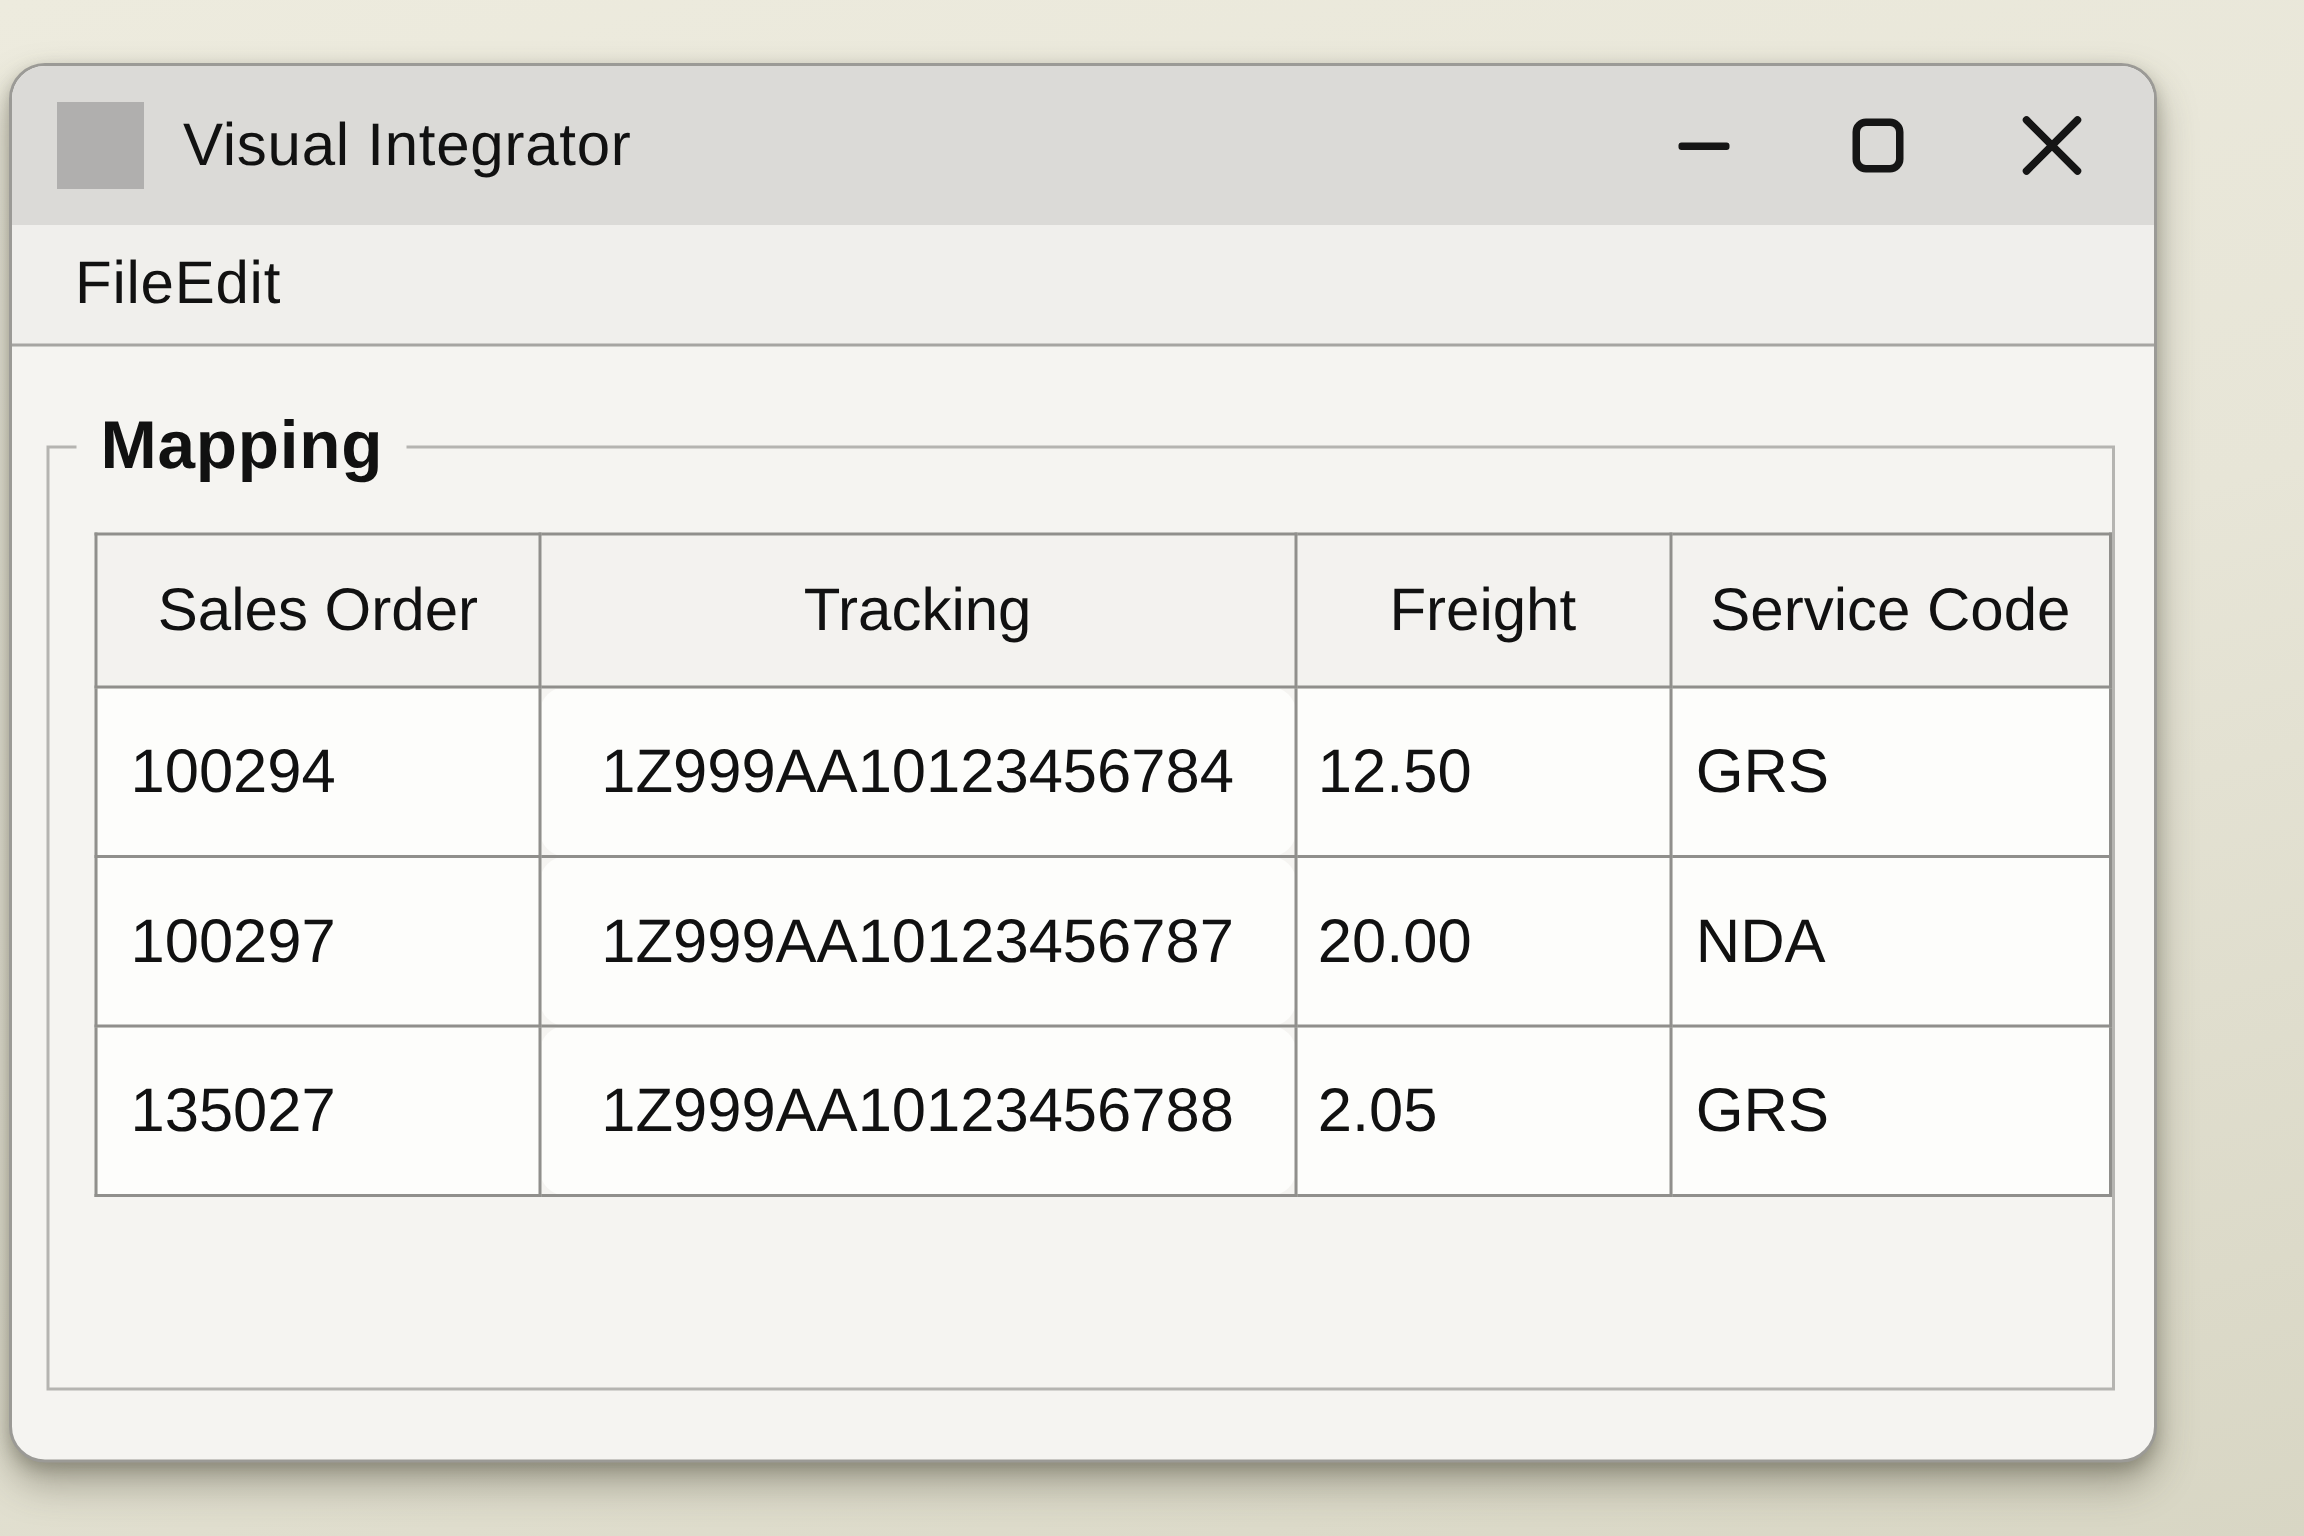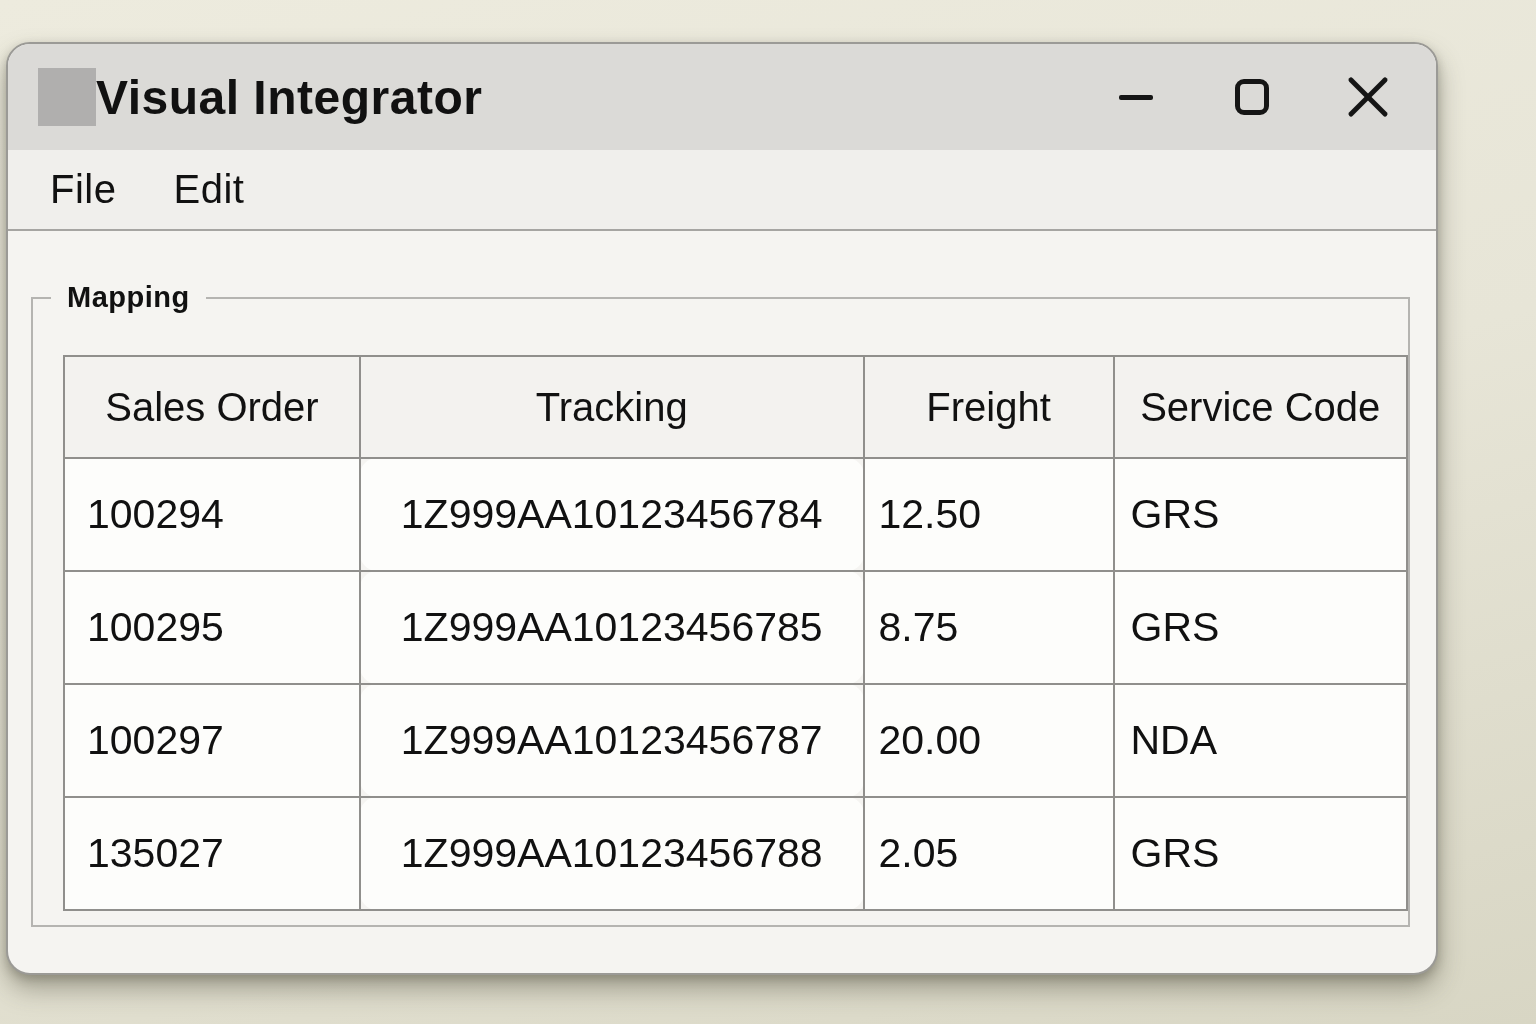--- a/index.html
+++ b/index.html
@@ -20,49 +20,49 @@
     overflow: hidden;
     box-shadow: 0 14px 26px rgba(70, 68, 52, 0.40), 0 4px 10px rgba(70, 68, 52, 0.28);
   }
   
   .titlebar {
     height: 106px; background: #dbdad7;
     display: flex; align-items: center; padding-left: 30px;
   }
   .app-icon { width: 58px; height: 58px; background: #b0afae; flex: 0 0 auto; }
   .window-title {
-    font-size: 48px; font-weight: 700; letter-spacing: 0.5px;
+    margin-left: 26px; font-size: 40px; font-weight: 400; letter-spacing: 0.5px;
     white-space: nowrap;
   }
   .window-controls {
     margin-left: auto; display: flex; align-items: center; gap: 40px; padding-right: 30px;
   }
   .winbtn {
     width: 76px; height: 76px; border: none; background: transparent; padding: 0;
     display: flex; align-items: center; justify-content: center; cursor: default;
   }
   .minus-glyph { width: 34px; height: 5px; background: #151515; border-radius: 2px; }
   .square-glyph { width: 34px; height: 36px; border: 5px solid #151515; border-radius: 9px; box-sizing: border-box; }
   .x-glyph { display: block; }
   
   .menubar {
     height: 79px; background: #f0efec; border-bottom: 2px solid #a6a5a2;
-    display: flex; align-items: center; padding-left: 42px; gap: 57px;
+    display: flex; align-items: center; padding-left: 42px; 
   }
   .menu-item { font-size: 40px; letter-spacing: 0.5px; cursor: default; }
   
   .content { position: relative; height: 740px; }
   .groupbox {
     position: absolute; left: 23px; top: 66px; width: 1375px; height: 626px;
     border: 2px solid #b5b4b1;
   }
   .groupbox-label {
     position: absolute; top: -29px; left: 18px;
     background: #f5f4f1; padding: 0 16px;
-    font-size: 29px; font-weight: 700; line-height: 54px; letter-spacing: 0.5px;
+    font-size: 45px; font-weight: 700; line-height: 54px; letter-spacing: 0.5px;
   }
   table.mapping-table {
     position: absolute; left: 30px; top: 56px;
     border-collapse: collapse; table-layout: fixed;
   }
   .mapping-table th, .mapping-table td {
     border: 2px solid #908f8c; overflow: hidden; white-space: nowrap;
   }
   .mapping-table th {
     background: #f3f2ef; font-weight: 400; font-size: 40px;
@@ -121,26 +121,20 @@
             </tr>
           </thead>
           <tbody>
             <tr>
               <td class="w0 c0">100294</td>
               <td class="w1 c1">1Z999AA10123456784</td>
               <td class="w2 c2">12.50</td>
               <td class="w3 c3">GRS</td>
             </tr>
             <tr>
-              <td class="w0 c0">100295</td>
-              <td class="w1 c1">1Z999AA10123456785</td>
-              <td class="w2 c2">8.75</td>
-              <td class="w3 c3">GRS</td>
-            </tr>
-            <tr>
               <td class="w0 c0">100297</td>
               <td class="w1 c1">1Z999AA10123456787</td>
               <td class="w2 c2">20.00</td>
               <td class="w3 c3">NDA</td>
             </tr>
             <tr>
               <td class="w0 c0">135027</td>
               <td class="w1 c1">1Z999AA10123456788</td>
               <td class="w2 c2">2.05</td>
               <td class="w3 c3">GRS</td>

